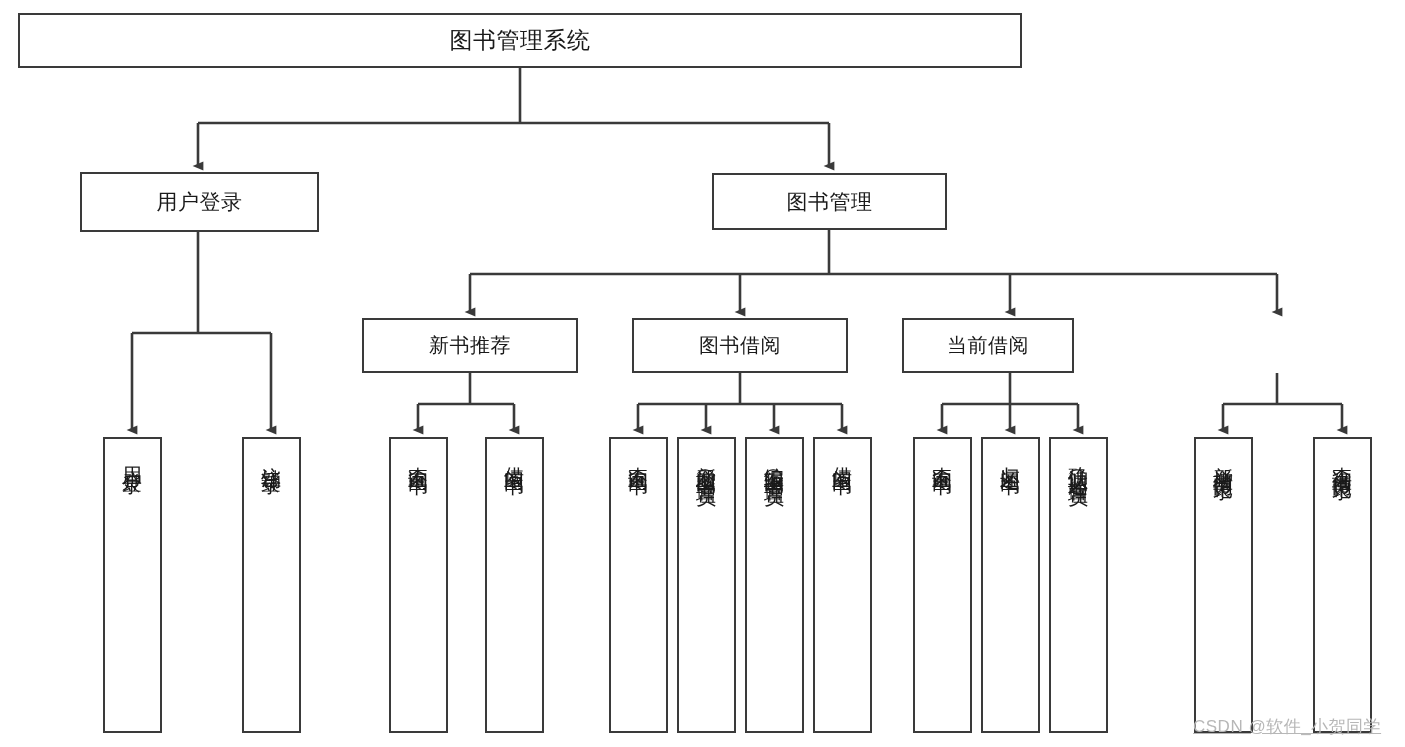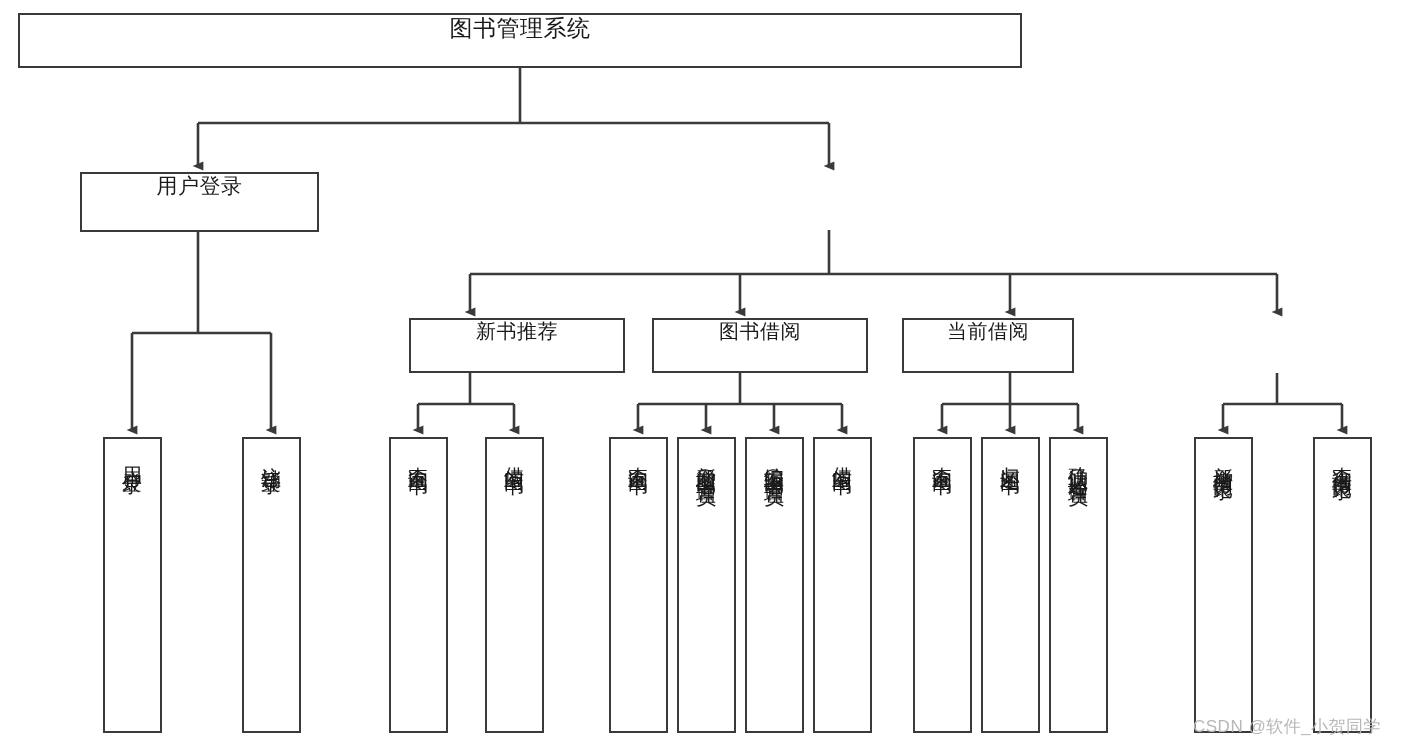--- a/index.html
+++ b/index.html
@@ -24,20 +24,21 @@
     width: 1405px;
     height: 747px;
     pointer-events: none;
   }
   .node {
     position: absolute;
     box-sizing: border-box;
     background: #ffffff;
     border: 2.5px solid #3a3a3a;
     display: flex;
+    align-items: center;
     justify-content: center;
     color: #1a1a1a;
   }
   .node .label {
     display: block;
     text-align: center;
     line-height: 1.14;
     letter-spacing: 0.5px;
   }
   .node.horiz .label {
@@ -59,20 +60,21 @@
   .level2 .label { font-size: 21px; }
   .level3 .label { font-size: 20px; }
   .leaf .label { font-size: 20px; }
   .watermark {
     position: absolute;
     color: #b7b7b7;
     font-size: 17px;
     letter-spacing: 0.5px;
     white-space: nowrap;
     pointer-events: none;
+    text-decoration: underline;
   }
 </style>
 </head>
 <body>
 
 <div id="diagram-root">
 
   <svg class="wires" viewBox="0 0 1405 747" xmlns="http://www.w3.org/2000/svg">
     <defs>
       <marker id="arrow" markerWidth="12" markerHeight="12" refX="5.2" refY="6" orient="auto" markerUnits="userSpaceOnUse">
@@ -127,26 +129,29 @@
   </svg>
 
   <div class="node horiz" id="node-root" style="left:18px; top:13px; width:1004px; height:55px;">
     <span class="label">图书管理系统</span>
   </div>
 
   <div class="node horiz level2" style="left:80px; top:172px; width:239px; height:60px;">
     <span class="label">用户登录</span>
   </div>
 
-
-  <div class="node horiz level3" style="left:362px; top:318px; width:216px; height:55px;margin-left:47px;">
+  <div class="node horiz level2" style="left:712px; top:173px; width:235px; height:57px;">
+    <span class="label">图书管理</span>
+  </div>
+
+  <div class="node horiz level3" style="left:362px; top:318px; width:216px; height:55px;">
     <span class="label">新书推荐</span>
   </div>
 
-  <div class="node horiz level3" style="left:632px; top:318px; width:216px; height:55px;margin-left:20px;">
+  <div class="node horiz level3" style="left:632px; top:318px; width:216px; height:55px;">
     <span class="label">图书借阅</span>
   </div>
 
   <div class="node horiz level3" style="left:902px; top:318px; width:172px; height:55px;">
     <span class="label">当前借阅</span>
   </div>
 
 
   <div class="node vert leaf" style="left:103px; top:437px; width:59px; height:296px;">
     <span class="label">用户登录</span>

